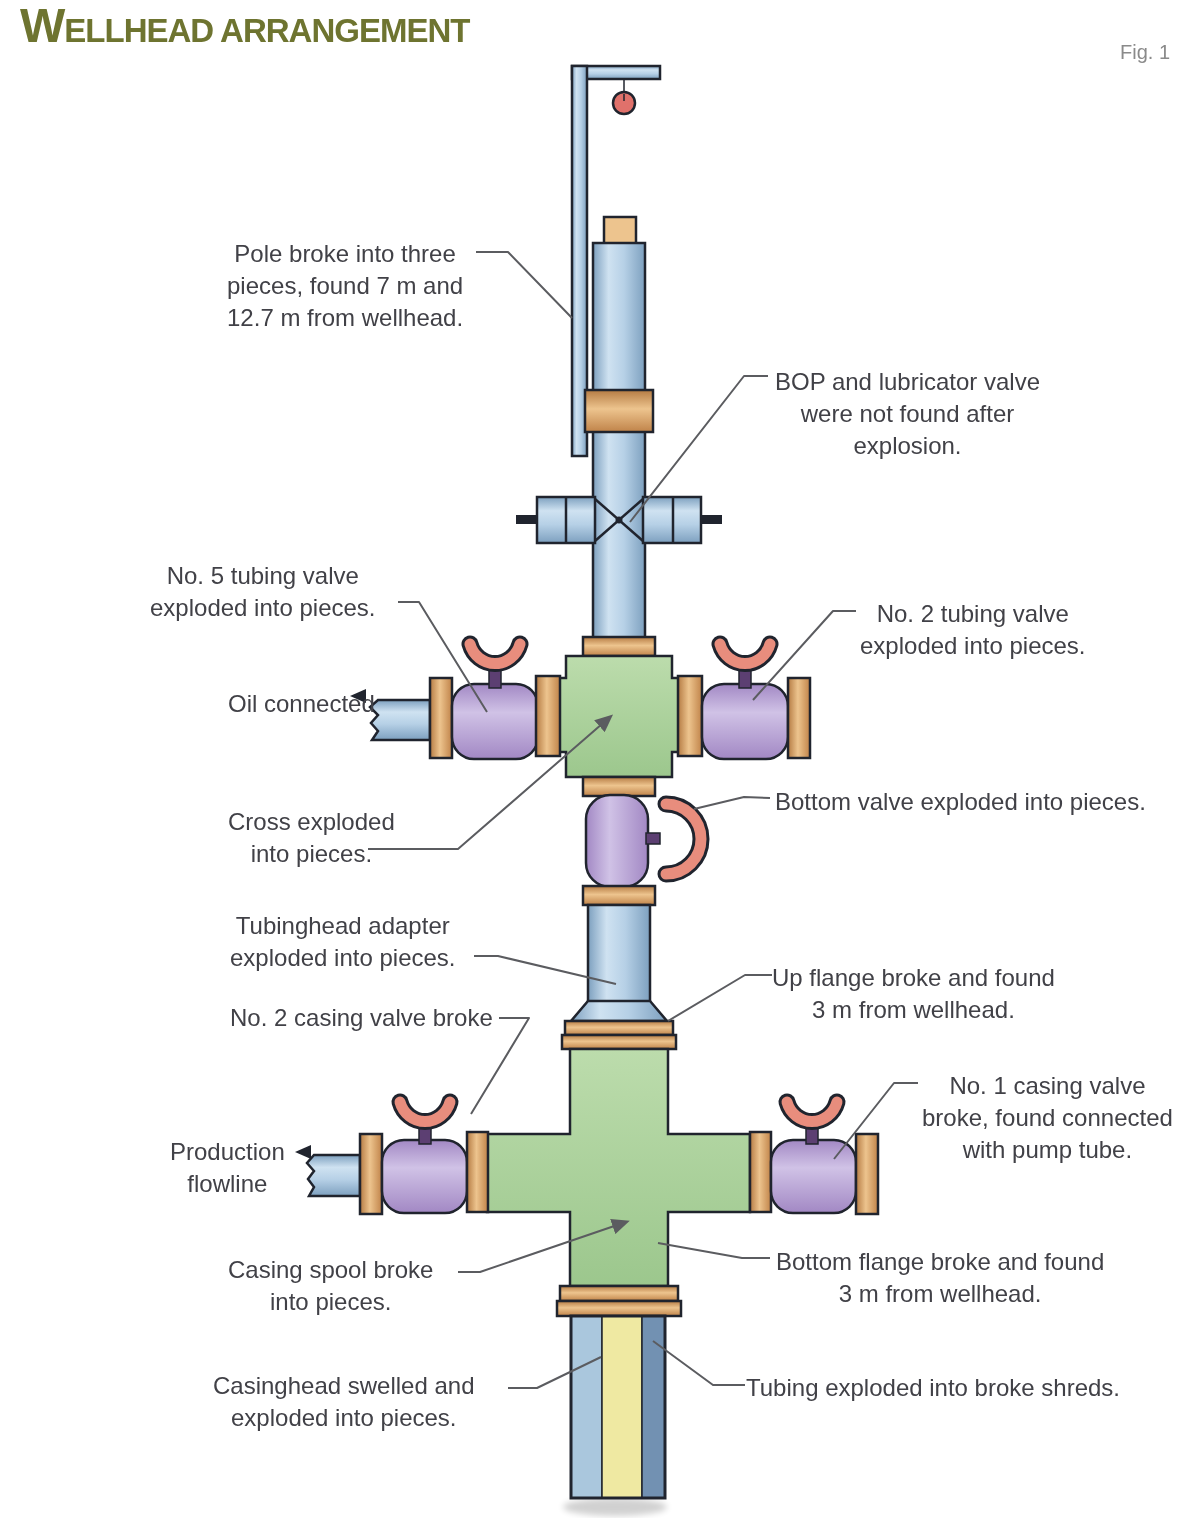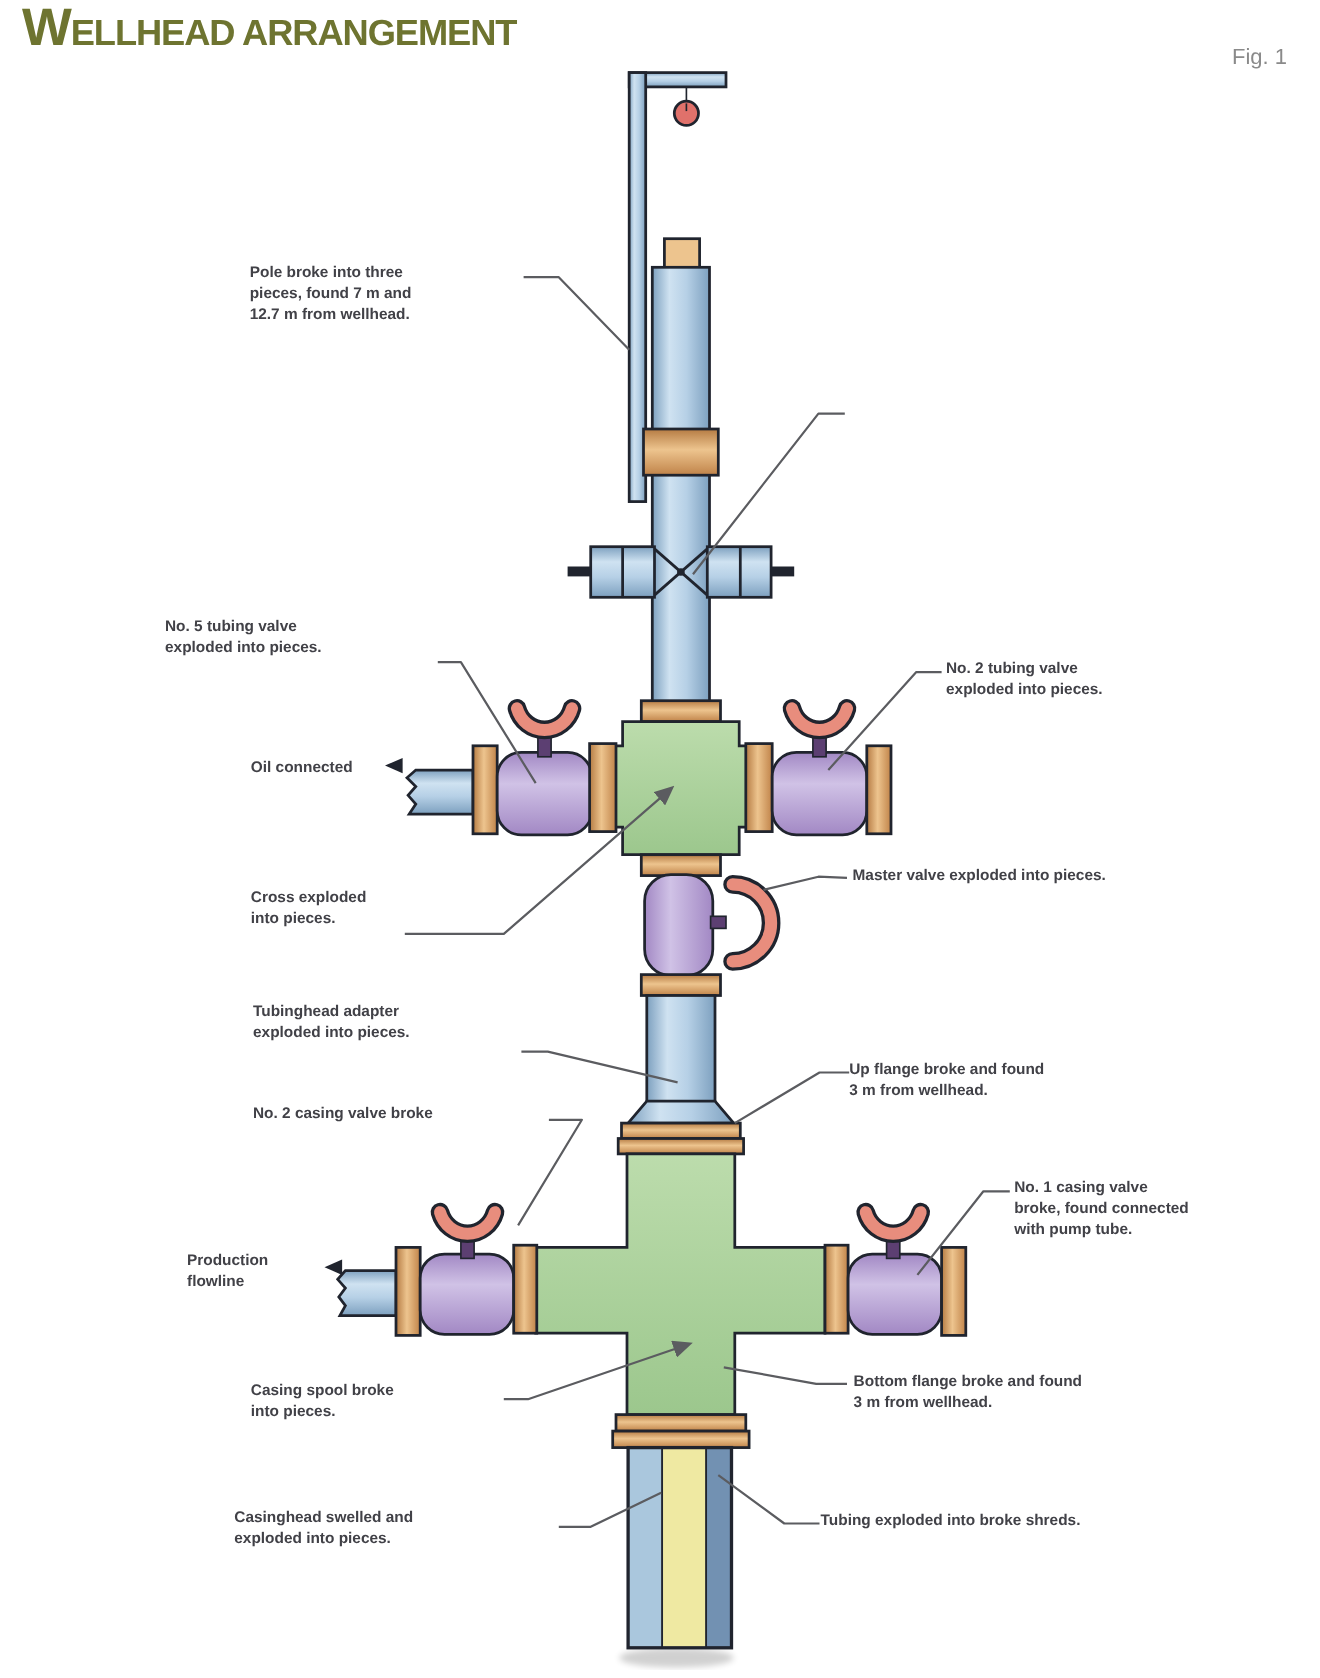--- a/index.html
+++ b/index.html
@@ -4,22 +4,22 @@
 <style>
   html,body{margin:0;padding:0;background:#fff;}
   .page{position:relative;width:1200px;height:1525px;background:#fff;overflow:hidden;
         font-family:"Liberation Sans",sans-serif;}
   .title{position:absolute;left:20px;top:2px;color:var(--olive);font-weight:700;
          letter-spacing:-1px;white-space:nowrap;}
   .title .cap{font-size:48px;line-height:1;}
   .title .rest{font-size:33px;line-height:1;margin-top:36px;}
   .figlabel{position:absolute;left:1120px;top:22px;color:var(--fig-gray);
             font-size:20px;font-weight:400;margin-top:19px;}
-  .lbl{position:absolute;color:var(--text);font-weight:700;font-size:14px;
-       line-height:1.34;white-space:pre;}
+  .lbl{position:absolute;color:var(--text);font-weight:400;font-size:24px;
+       line-height:1.34;white-space:pre;text-align:center;}
   svg{position:absolute;left:0;top:0;}
   .outline{stroke:var(--outline);stroke-width:2.5;}
   .thin{stroke:var(--outline);stroke-width:1.5;}
   .callout{fill:none;stroke:var(--callout);stroke-width:2;stroke-linejoin:round;}
   .darkfill{fill:var(--outline);}
   .handle-out{fill:none;stroke:var(--outline);stroke-width:17;stroke-linecap:round;}
   .handle-red{fill:none;stroke:var(--handle-red);stroke-width:11;stroke-linecap:round;}
   .stem{fill:#5c3f72;stroke:var(--outline);stroke-width:1.5;}
 </style>
 </head>
@@ -192,28 +192,31 @@
       <polyline class="callout" points="458,1272 480,1272 626,1222" marker-end="url(#arrow)"></polyline>
       <polyline class="callout" points="770,1258 742,1258 658,1243"></polyline>
       <polyline class="callout" points="508,1388 537,1388 601,1357"></polyline>
       <polyline class="callout" points="745,1385 713,1385 653,1341"></polyline>
     </g>
   </svg>
 
   <div class="lbl" style="left:227px;top:238px">Pole broke into three
 pieces, found 7 m and
 12.7 m from wellhead.</div>
+  <div class="lbl" style="left:775px;top:366px">BOP and lubricator valve
+were not found after
+explosion.</div>
   <div class="lbl" style="left:150px;top:560px">No. 5 tubing valve
 exploded into pieces.</div>
   <div class="lbl" style="left:228px;top:688px">Oil connected</div>
   <div class="lbl" style="left:860px;top:598px">No. 2 tubing valve
 exploded into pieces.</div>
   <div class="lbl" style="left:228px;top:806px">Cross exploded
 into pieces.</div>
-  <div class="lbl" style="left:775px;top:786px">Master valve exploded into pieces.</div>
+  <div class="lbl" style="left:775px;top:786px">Bottom valve exploded into pieces.</div>
   <div class="lbl" style="left:230px;top:910px">Tubinghead adapter
 exploded into pieces.</div>
   <div class="lbl" style="left:772px;top:962px">Up flange broke and found
 3 m from wellhead.</div>
   <div class="lbl" style="left:230px;top:1002px">No. 2 casing valve broke</div>
   <div class="lbl" style="left:922px;top:1070px">No. 1 casing valve
 broke, found connected
 with pump tube.</div>
   <div class="lbl" style="left:170px;top:1136px">Production
 flowline</div>

